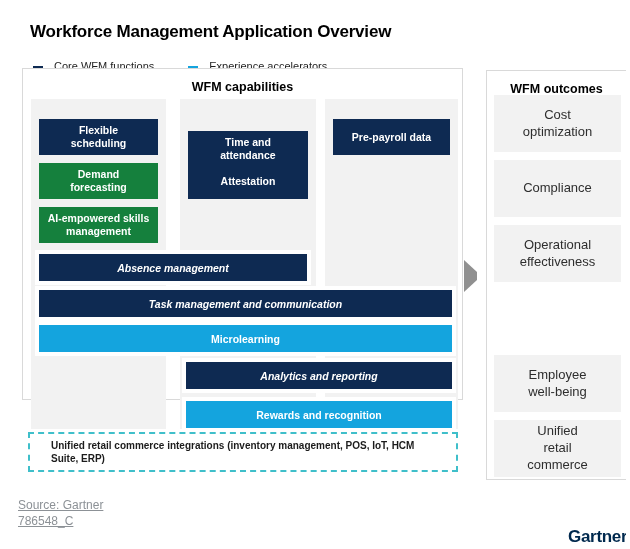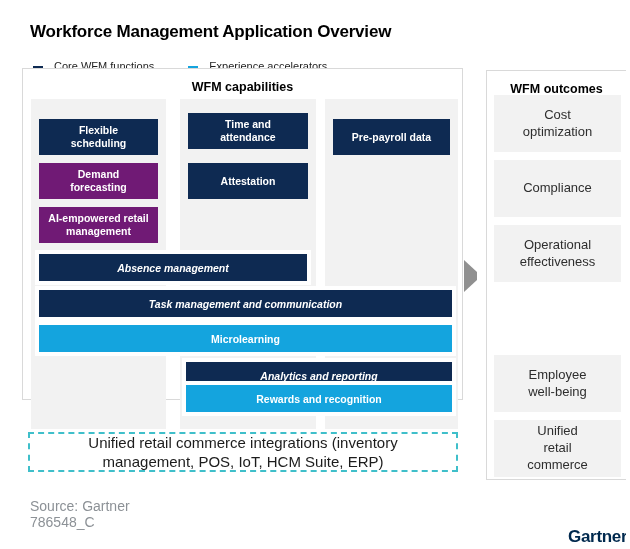--- a/index.html
+++ b/index.html
@@ -22,41 +22,41 @@
 
   .col { position:absolute; top:30px; height:330px; background:#f2f2f2; }
   .col-plan { left:8px; width:135px; }
   .col-act { left:157px; width:136px; }
   .col-review { left:302px; width:133px; }
   .col-header { position:absolute; width:100%; top:5px; text-align:center; font-size:12px; font-weight:bold; color:#000000;margin-top:25px; }
 
   .box { position:absolute; display:flex; align-items:center; justify-content:center; text-align:center;
          color:#ffffff; font-size:10.5px; font-weight:bold; line-height:1.22; }
   .box.core { background:#0e2a52; }
-  .box.accel { background:#701a75; }
+  .box.accel { background:#15803d; }
   .pad20 { padding:0 22px; }
   .pad6 { padding:0 7px; }
 
   .bar { position:absolute; display:flex; align-items:center; justify-content:center; text-align:center;
          color:#ffffff; font-size:10.5px; font-weight:bold; height:27px; box-shadow:0 0 0 4px #ffffff; }
   .bar.core { background:#0e2a52;font-style:italic; }
   .bar.accel { background:#14a4de; }
 
   .dashed-note { position:absolute; left:5px; top:363px; width:430px; height:40px; background:#ffffff;
                  border:2px dashed #3fbfca; display:flex; align-items:center; justify-content:center; }
-  .dashed-note span { display:block; width:392px; text-align:center; font-size:15px; color:#1c1c1c; line-height:1.3; }
+  .dashed-note span { display:block; width:392px; text-align:left; font-size:10px; color:#1c1c1c; line-height:1.3;font-weight:bold; }
 
   .flow-arrow { position:absolute; left:456px; top:252px; width:0; height:0;
                 border-top:12px solid transparent; border-bottom:12px solid transparent; border-left:13px solid #909090; }
 
   .outcome-box { position:absolute; left:7px; width:127px; height:57px; background:#f2f2f2;
                  display:flex; align-items:center; justify-content:center; text-align:center; }
   .outcome-box span { display:block; padding:0 26px; font-size:13px; color:#2e2e2e; line-height:1.3; }
 
-  .source-line { position:absolute; left:18px; font-size:14px; color:#8c9196; }
+  .source-line { position:absolute; left:6px; font-size:12px; color:#8c9196;text-decoration:underline; }
   .src1 { top:486px; } .src2 { top:502px; }
 
   .gartner-logo { position:absolute; left:556px; top:515px; width:70px; text-align:right;
                   font-size:17px; font-weight:bold; color:#00294e; letter-spacing:-0.3px; }
 </style>
 </head>
 <body>
 
 <div class="page">
 
@@ -81,32 +81,32 @@
     </div>
     <div class="col col-act">
       <div class="col-header">Act</div>
     </div>
     <div class="col col-review">
       <div class="col-header">Review</div>
     </div>
 
     <div class="box core pad20" style="left:16px; top:50px; width:119px; height:36px;">Flexible scheduling</div>
     <div class="box accel pad20" style="left:16px; top:94px; width:119px; height:36px;">Demand forecasting</div>
-    <div class="box accel pad6" style="left:16px; top:138px; width:119px; height:36px;">AI-empowered retail management</div>
+    <div class="box accel pad6" style="left:16px; top:138px; width:119px; height:36px;">AI-empowered skills management</div>
 
-    <div class="box core pad20" style="left:165px; top:44px; width:120px; height:36px;text-align:center;">Time and attendance</div>
+    <div class="box core pad20" style="left:165px; top:62px; width:120px; height:36px;text-align:center;">Time and attendance</div>
     <div class="box core" style="left:165px; top:94px; width:120px; height:36px;">Attestation</div>
 
     <div class="box core" style="left:310px; top:50px; width:117px; height:36px;">Pre-payroll data</div>
 
     <div class="bar core" style="left:16px; top:185px; width:268px;">Absence management</div>
     <div class="bar core" style="left:16px; top:221px; width:413px;">Task management and communication</div>
     <div class="bar accel" style="left:16px; top:256px; width:413px;">Microlearning</div>
     <div class="bar core" style="left:163px; top:293px; width:266px;">Analytics and reporting</div>
-    <div class="bar accel" style="left:163px; top:316px; width:266px;">Rewards and recognition</div>
+    <div class="bar accel" style="left:163px; top:332px; width:266px;">Rewards and recognition</div>
 
     <div class="dashed-note">
       <span>Unified retail commerce integrations  (inventory management, POS, IoT, HCM Suite, ERP)</span>
     </div>
   </div>
 
   <div class="flow-arrow"></div>
 
   <div class="panel panel-right">
     <div class="panel-header">WFM outcomes</div>

